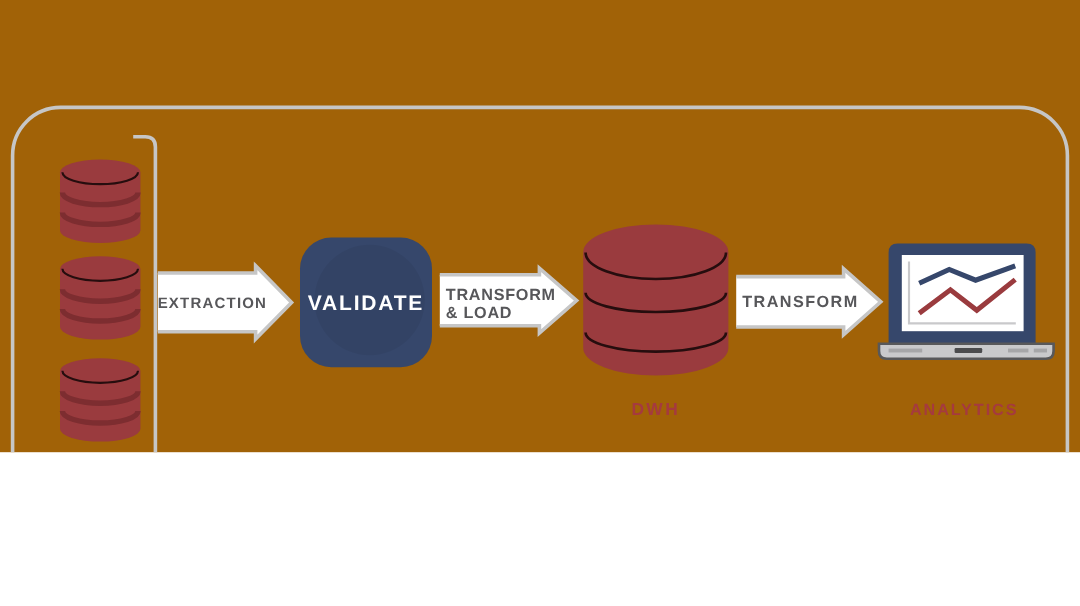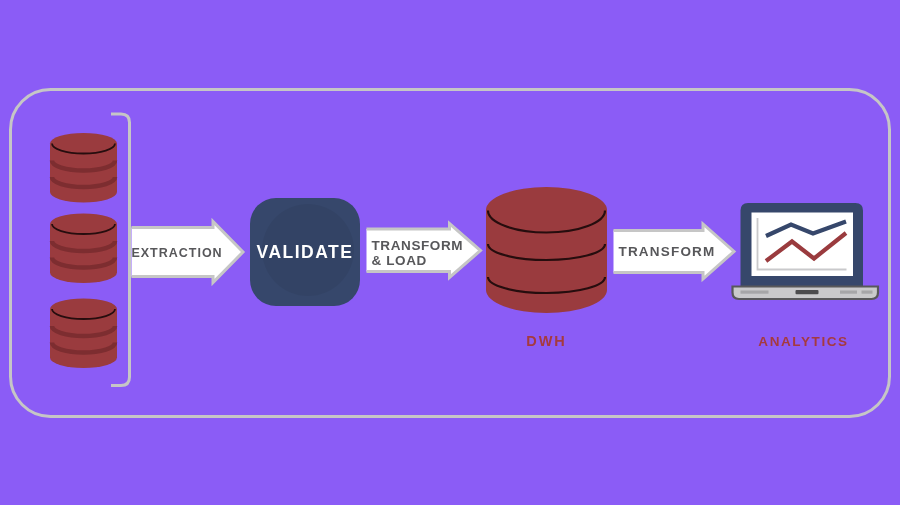--- a/index.html
+++ b/index.html
@@ -1,20 +1,20 @@
 <!DOCTYPE html>
 <html><head>
 <meta charset="utf-8">
 <style>
   html, body { margin: 0; padding: 0; background: #ffffff; }
   .stage {
     position: relative;
     width: 900px;
-    height: 505px;
-    background: #8b5cf6;
+    height: 377px;
+    background: #a16207;
     overflow: hidden;
   }
   svg { display: block; }
   text {
     font-family: "Liberation Sans", sans-serif;
     -webkit-user-select: none;
     user-select: none;
   }
   .arrow-label {
     fill: #57575a;

